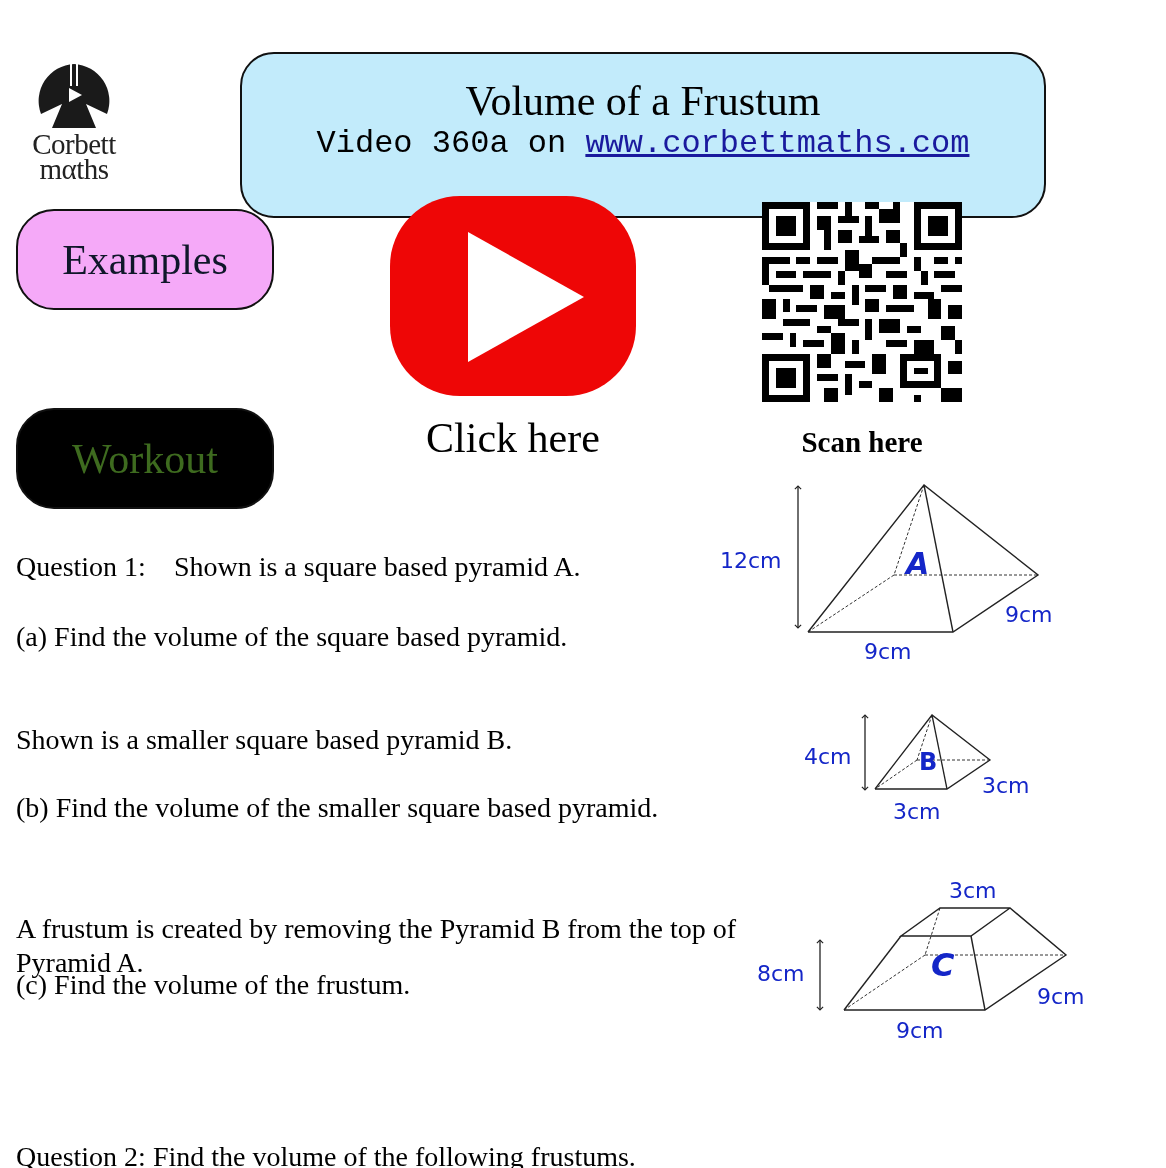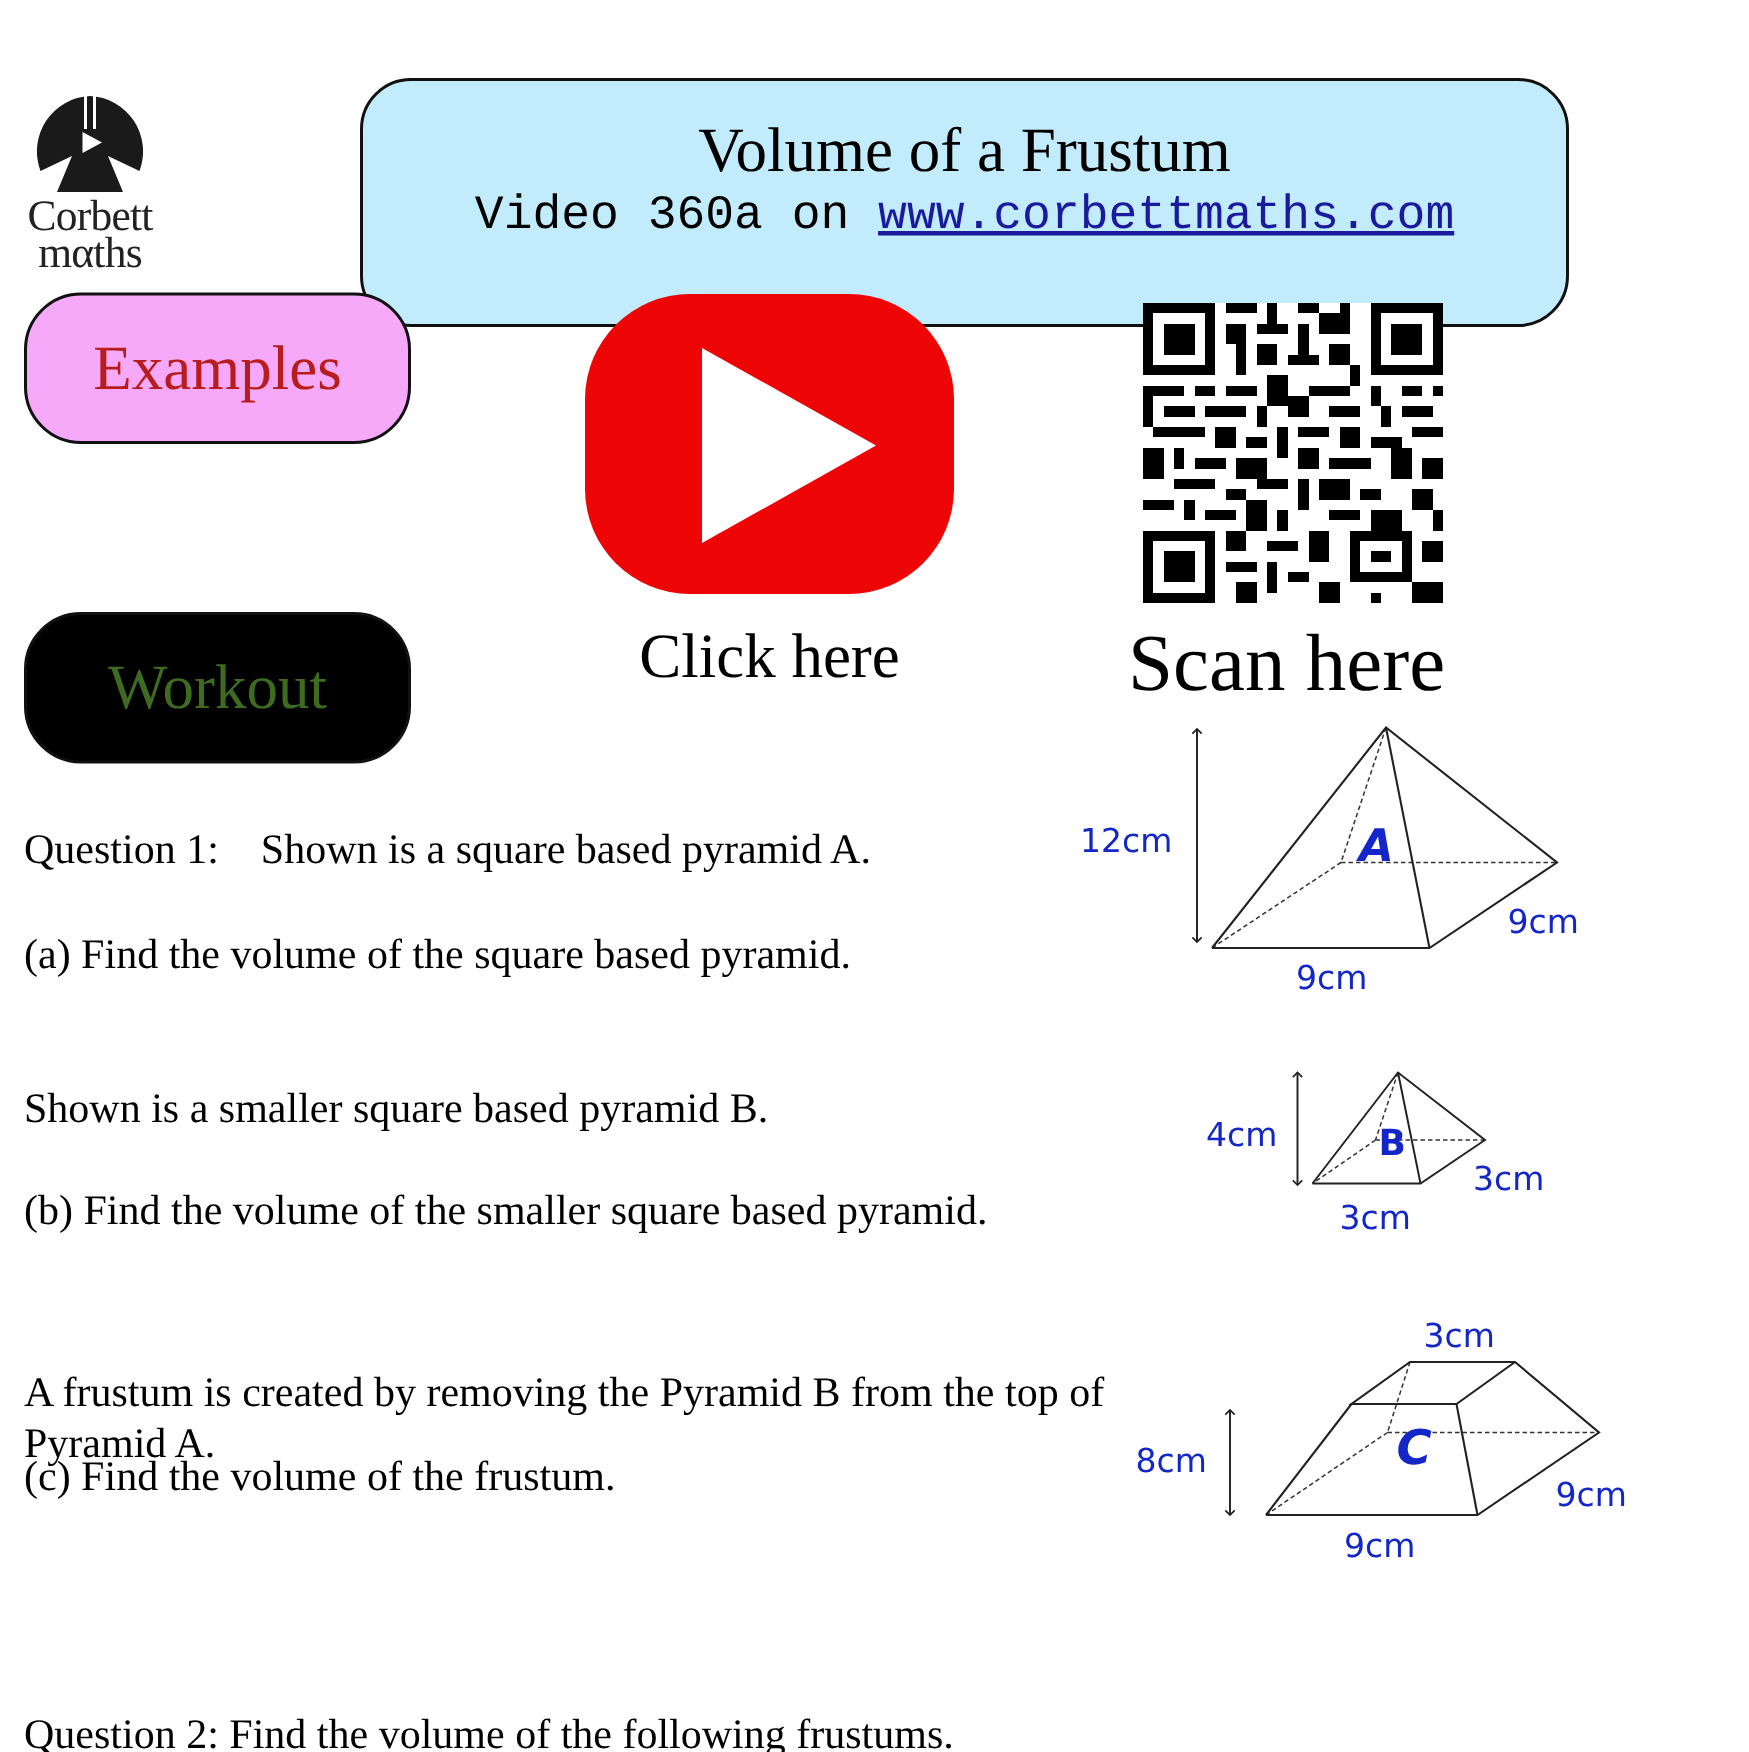--- a/index.html
+++ b/index.html
@@ -1,48 +1,48 @@
 <!DOCTYPE html>
 <html><head>
   <meta charset="utf-8">
   <style>
     html, body { margin: 0; padding: 0; background: #ffffff; }
     body { width: 1166px; height: 1168px; position: relative; overflow: hidden;
            font-family: "Liberation Serif", "DejaVu Serif", serif; color: #000; }
     .abs { position: absolute; }
 
     
-    .logo { left: 4px; top: 62px; width: 112px; height: 130px; }
+    .logo { left: 18px; top: 62px; width: 112px; height: 130px; }
     .logo svg { display: block; margin: 0 auto; }
     .logo-text { text-align: center; font-size: 29px; line-height: 25px; color: #222; letter-spacing: -0.5px; }
 
     
     .title-box { left: 240px; top: 52px; width: 806px; height: 166px; background: #c2ebfb;
                  border: 2px solid #111; border-radius: 34px; box-sizing: border-box;
                  text-align: center; }
     .title-main { font-size: 42px; margin-top: 24px; line-height: 46px; }
     .title-sub { font-size: 32px; line-height: 40px; font-family: Liberation Mono, monospace; }
     .title-sub a { color: #1a1a9e; text-decoration: underline; }
 
     
     .pill { left: 16px; width: 258px; height: 101px; border: 2px solid #111; border-radius: 38px;
             box-sizing: border-box; display: flex; align-items: center; justify-content: center;
             font-size: 42px; cursor: pointer; }
-    .pill-examples { top: 195px; background: #f5a9f8; color: #b91c1c; }
+    .pill-examples { top: 209px; background: #f5a9f8; color: #0f172a; }
     .pill-workout { top: 408px; background: #000000; color: #3e6b1f; }
 
     
     .yt { left: 390px; top: 196px; width: 246px; height: 200px; background: #ee0606;
           border-radius: 70px; cursor: pointer; }
     .yt svg { position: absolute; left: 0; top: 0; }
     .click-here { left: 390px; top: 414px; width: 246px; text-align: center; font-size: 42px; line-height: 48px; }
 
     
     .qr { left: 762px; top: 202px; width: 200px; height: 200px; }
-    .scan-here { left: 752px; top: 418px; width: 220px; text-align: left; font-size: 54px; line-height: 48px; }
+    .scan-here { left: 752px; top: 418px; width: 220px; text-align: center; font-size: 29px; line-height: 48px; font-weight: bold; }
 
     
     .qtext { left: 16px; font-size: 28px; line-height: 34px; white-space: nowrap; }
     .q1 { top: 550px; }
     .q1a { top: 620px; }
     .q1b-intro { top: 723px; }
     .q1b { top: 791px; }
     .q1c-intro { top: 912px; white-space: normal; width: 730px; }
     .q1c { top: 968px; font-family: Liberation Serif, serif; }
     .q2 { top: 1140px; }

